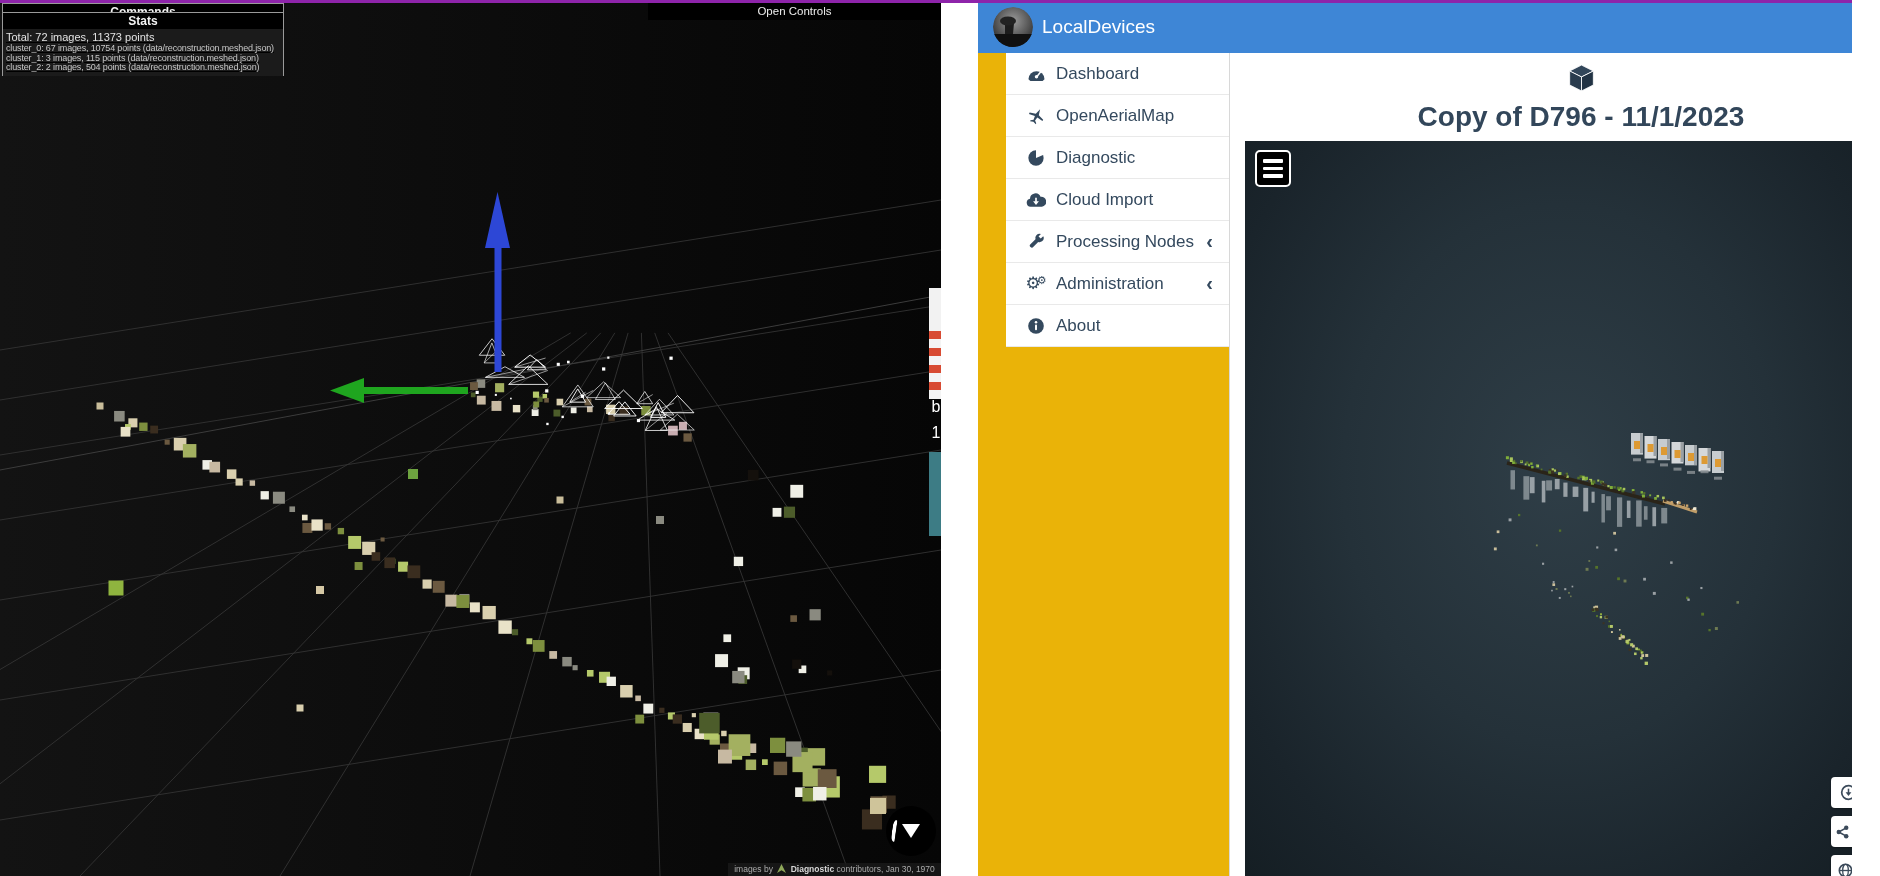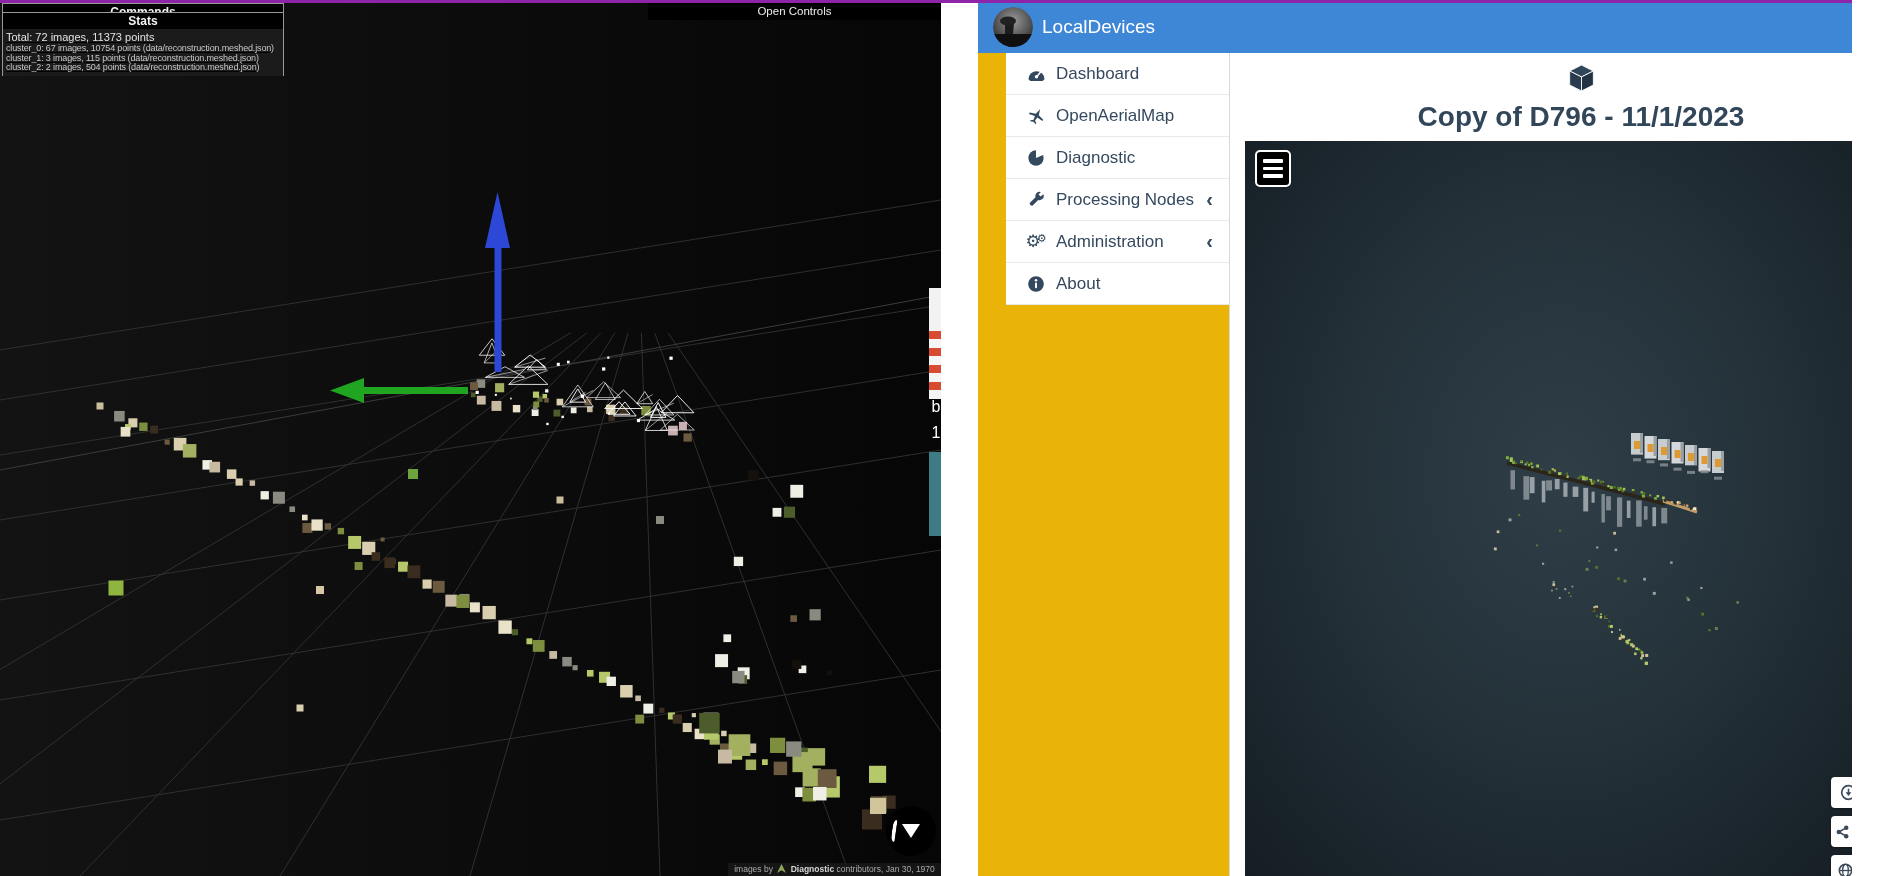--- a/index.html
+++ b/index.html
@@ -396,20 +396,30 @@
       <div class="side-item">
         <span class="side-icon">
           <svg width="18" height="18" viewBox="0 0 20 20">
             <circle cx="10" cy="10" r="8.5" fill="#34495e"></circle>
             <path d="M10 10 L10 0.5 A9.5 9.5 0 0 1 18.5 6.5 Z" fill="#fff"></path>
           </svg>
         </span>
         <span>Diagnostic</span>
       </div>
 
+      <div class="side-item">
+        <span class="side-icon">
+          <svg width="20" height="16" viewBox="0 0 22 16">
+            <path d="M5 15.5 a4.5 4.5 0 0 1 -0.6 -8.9 A6 6 0 0 1 16 4.5 a4.8 4.8 0 0 1 1.5 11 z" fill="#34495e"></path>
+            <rect x="10.1" y="5.5" width="1.8" height="4.5" fill="#fff"></rect>
+            <path d="M7.8 9.5 L14.2 9.5 L11 13.5 Z" fill="#fff"></path>
+          </svg>
+        </span>
+        <span>Cloud Import</span>
+      </div>
 
       <div class="side-item">
         <span class="side-icon">
           <svg width="17" height="17" viewBox="0 0 20 20">
             <path d="M18.6 5.8 a5 5 0 0 1 -6.6 4.7 L6.4 16.1 a2.3 2.3 0 1 1 -3.2 -3.2 L8.8 7.3 a5 5 0 0 1 6.4 -6.2 L12.4 4 L15 6.6 L17.9 3.8 a5 5 0 0 1 0.7 2 z" fill="#34495e"></path>
           </svg>
         </span>
         <span>Processing Nodes</span>
         <span class="side-chevron">‹</span>
       </div>

